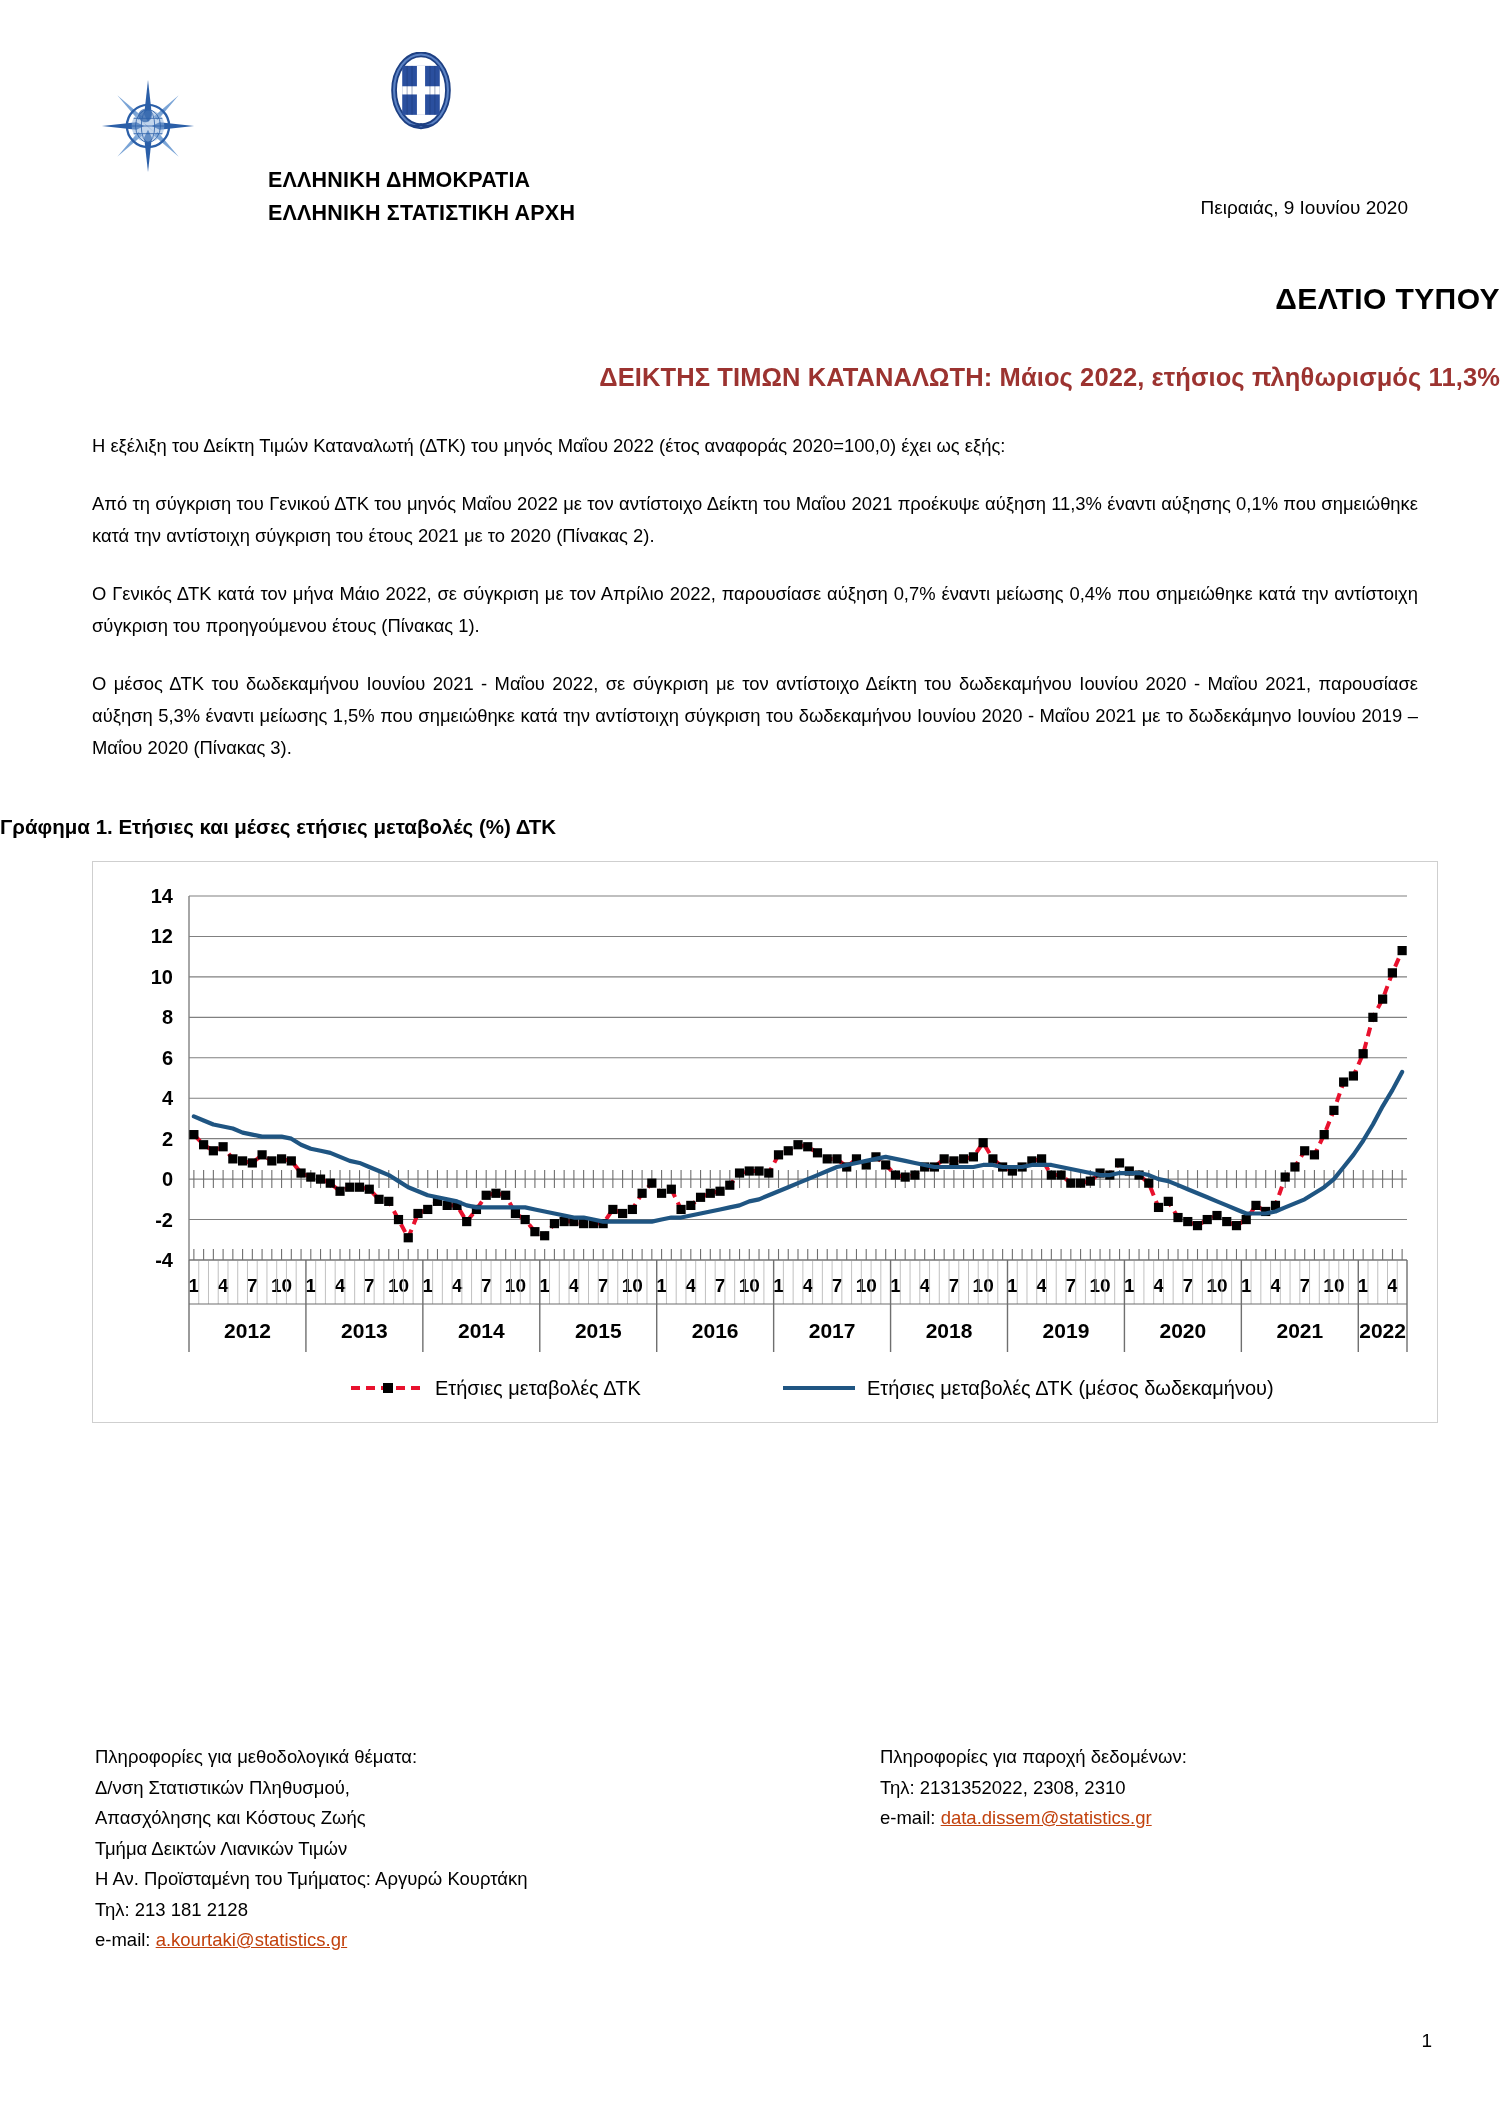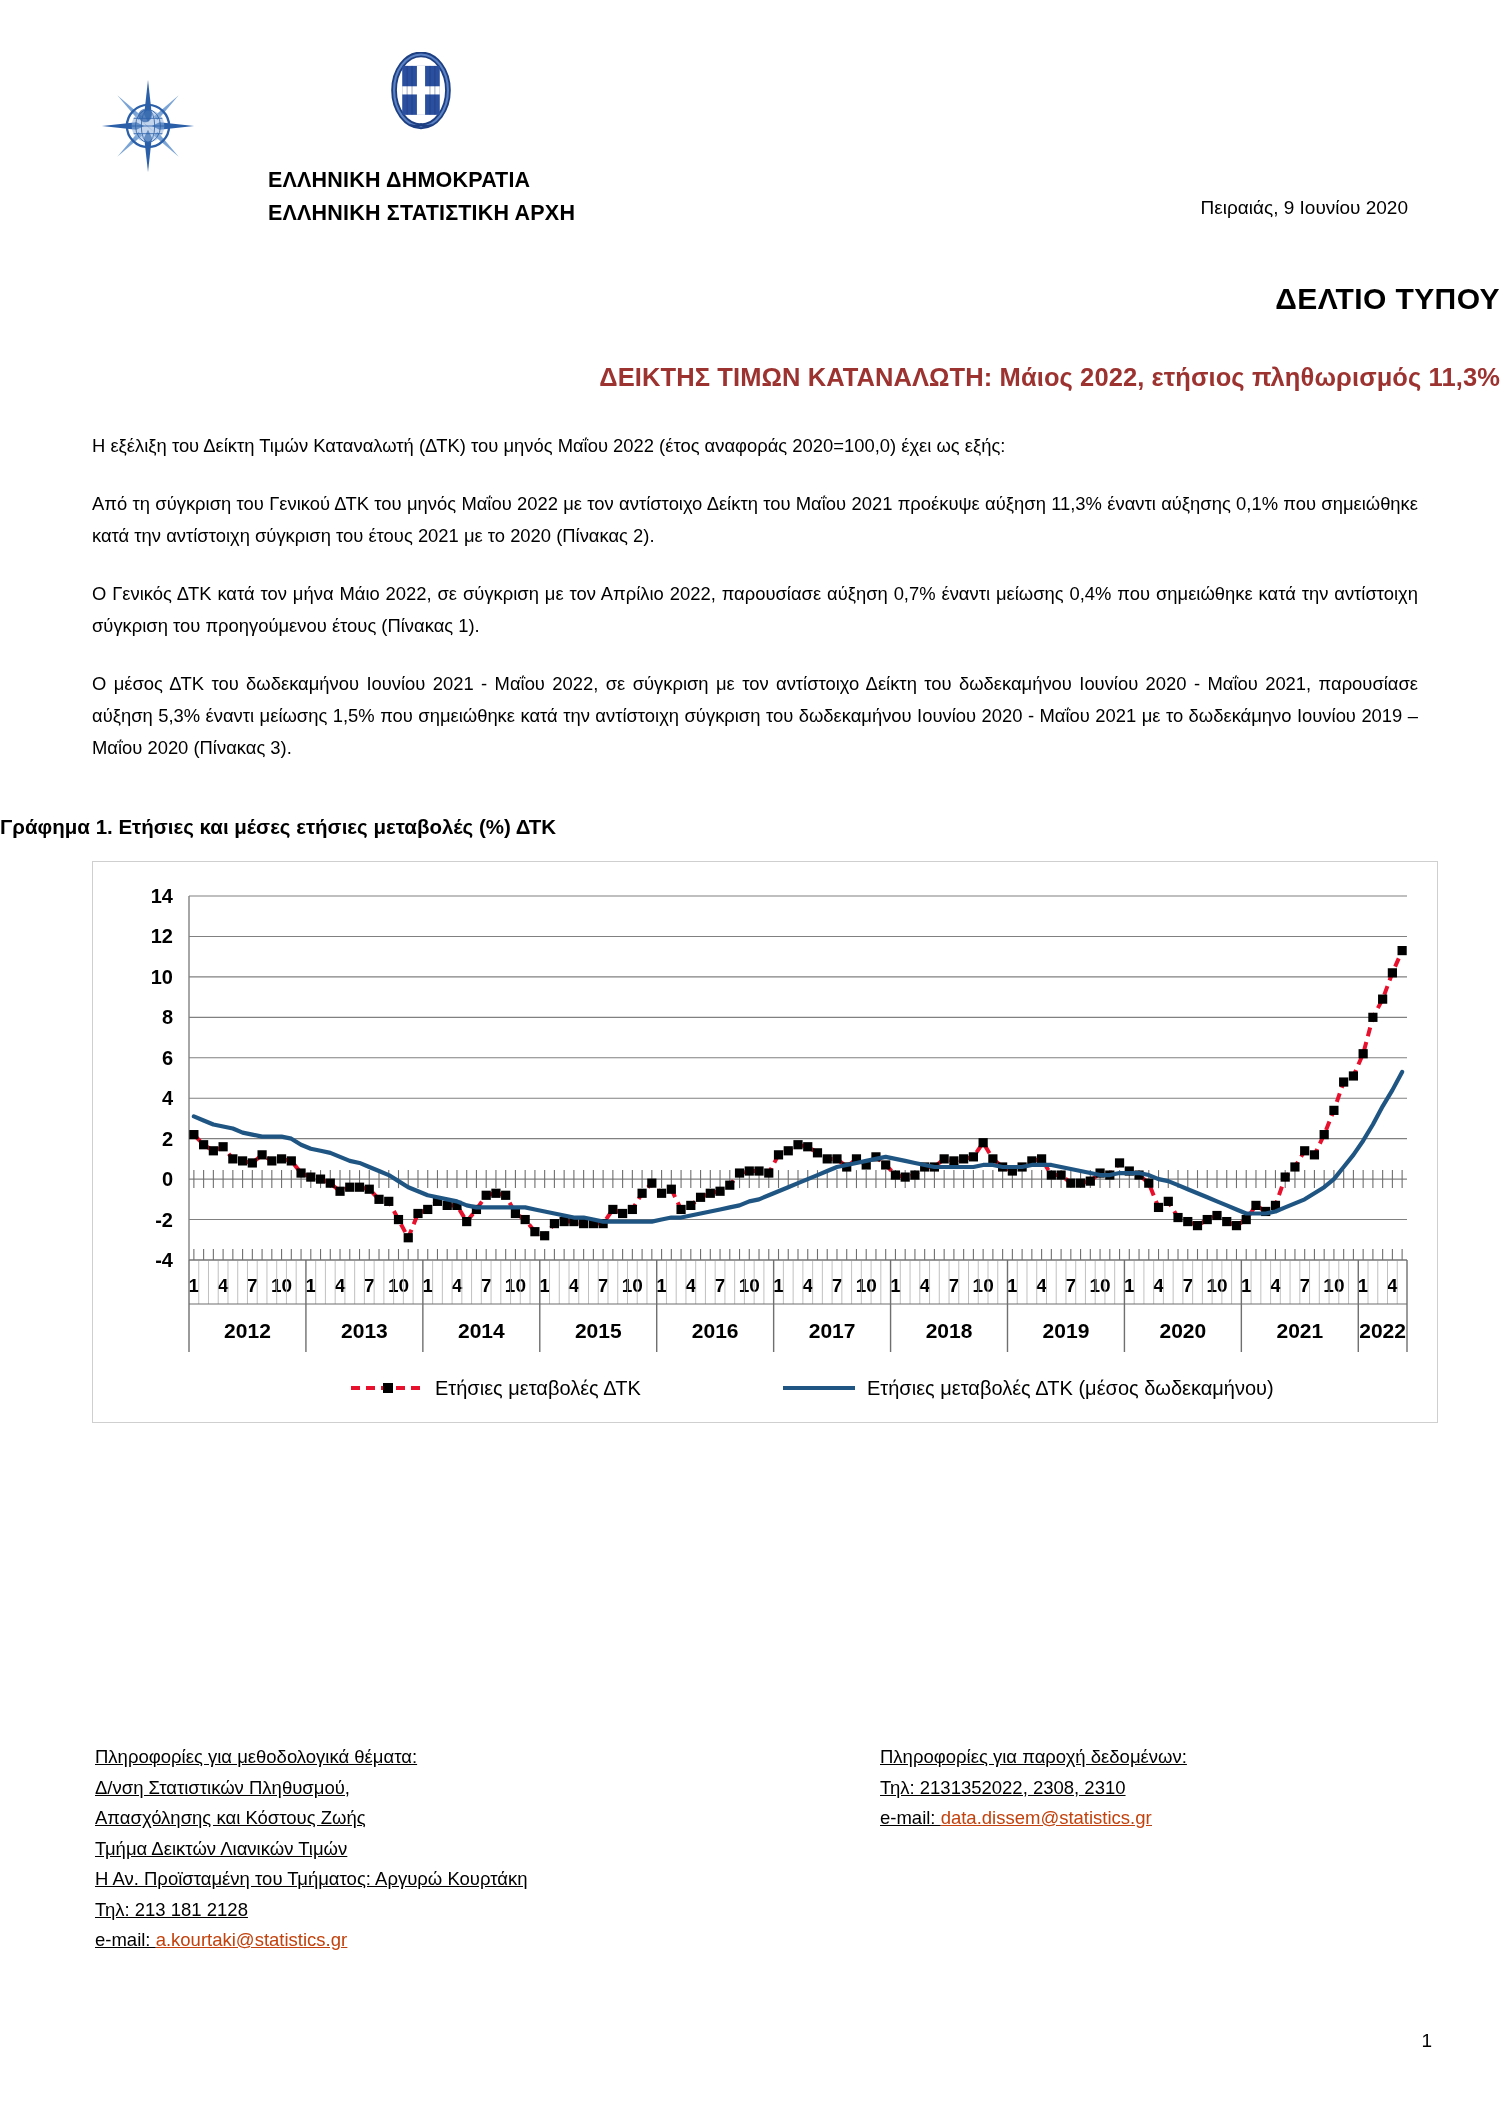--- a/index.html
+++ b/index.html
@@ -112,21 +112,21 @@
     top: 1742px;
     height: 260px;
   }
   .footer-col {
     position: absolute;
     font-size: 18.5px;
     line-height: 30.5px;
   }
   .footer-left { left: 95px; top: 0; }
   .footer-right { left: 880px; top: 0; }
-  .footer-line { white-space: nowrap; text-decoration: underline; }
+  .footer-line { white-space: nowrap; }
   .mail-link {
     color: #c2410c;
     text-decoration: underline;
   }
   .page-number {
     position: absolute;
     right: 68px;
     top: 2030px;
     font-size: 19px;
   }

